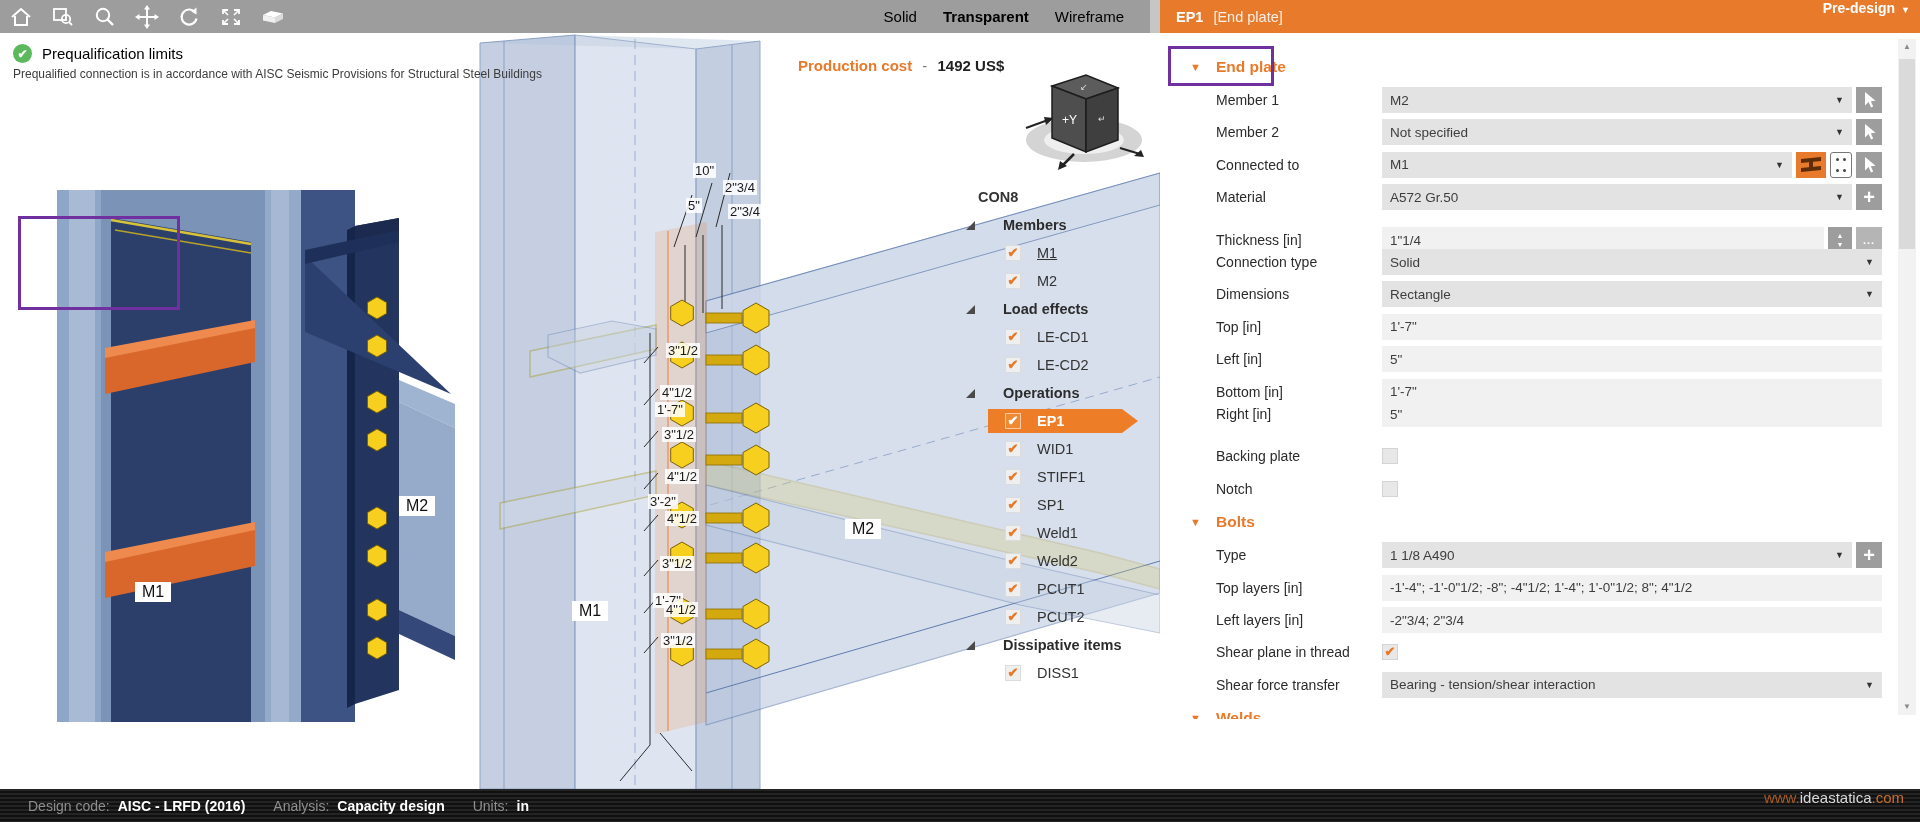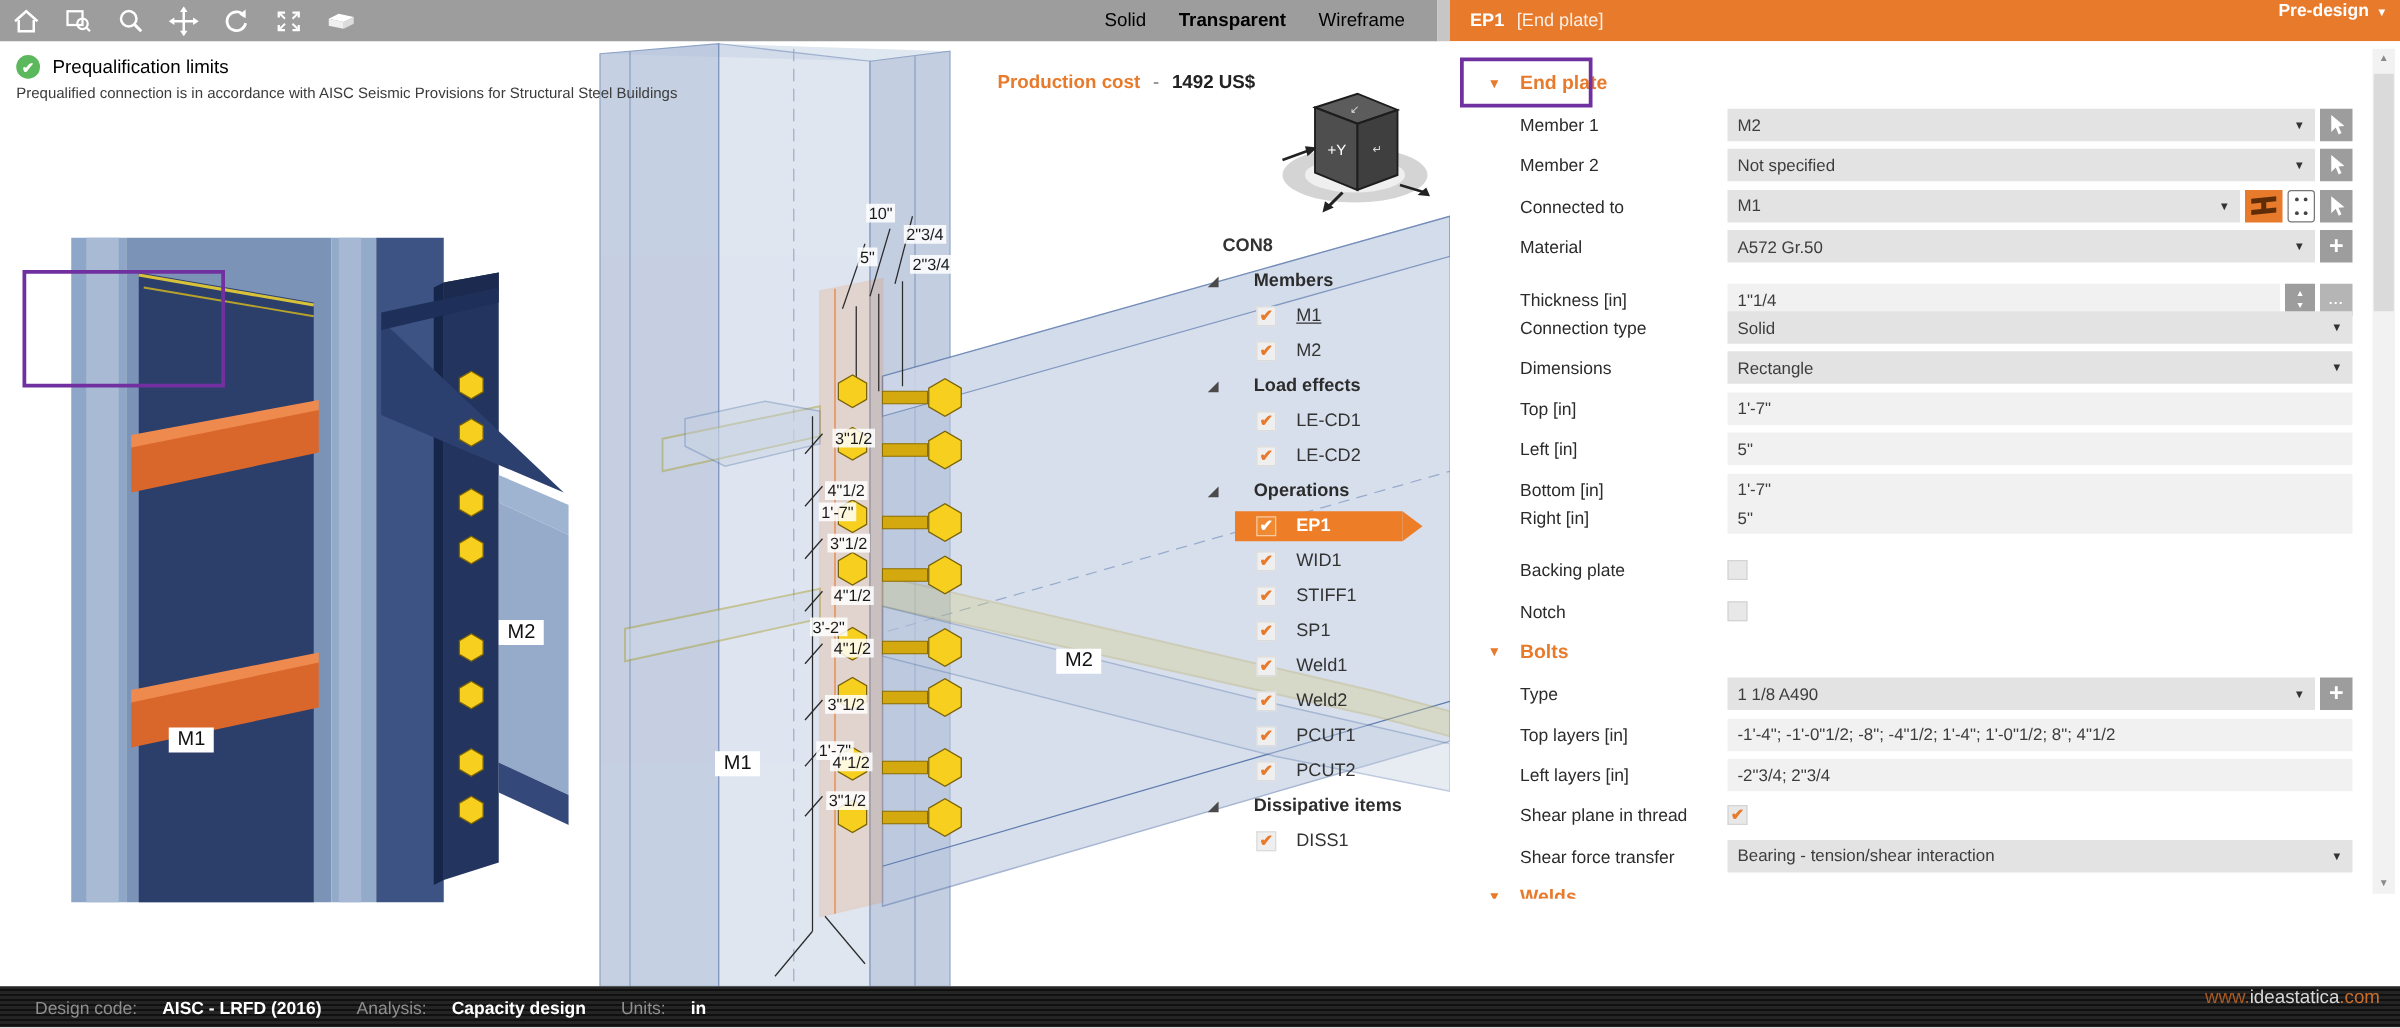--- a/index.html
+++ b/index.html
@@ -102,21 +102,21 @@
   #vscroll{ position:absolute; left:738px; top:6px; width:18px; height:676px; background:#f2f2f2; }
   #vscroll .sarr{ position:absolute; left:0; width:18px; height:16px; color:#8a8a8a; font-size:8px;
                   text-align:center; line-height:16px; cursor:pointer; }
   #vscroll .thumb{ position:absolute; left:1px; top:20px; width:16px; height:190px; background:#dadada; cursor:pointer; }
 
   
   #statusbar{ position:absolute; left:0; bottom:0; width:1920px; height:33px;
       background:repeating-linear-gradient(180deg,#242424 0 2px,#101010 2px 4px);
       display:flex; align-items:center; font-size:14px; z-index:40; }
   #statusbar .sl{ color:#8f8f8f; margin-left:28px; }
-  #statusbar .sv{ color:#fff; font-weight:bold; margin-left:20px; }
+  #statusbar .sv{ color:#fff; font-weight:bold; margin-left:8px; }
   #website{ position:absolute; right:16px; top:0; height:46px; display:flex; align-items:flex-start; font-size:15px; }
   #website .w1{ color:#a75a22; } #website .w2{ color:#d9d9d9; } #website .w3{ color:#c96f2a; }
 </style>
 </head>
 <body>
 
 <div id="app">
 
   <div id="topbar">
     <div class="tbtn">

